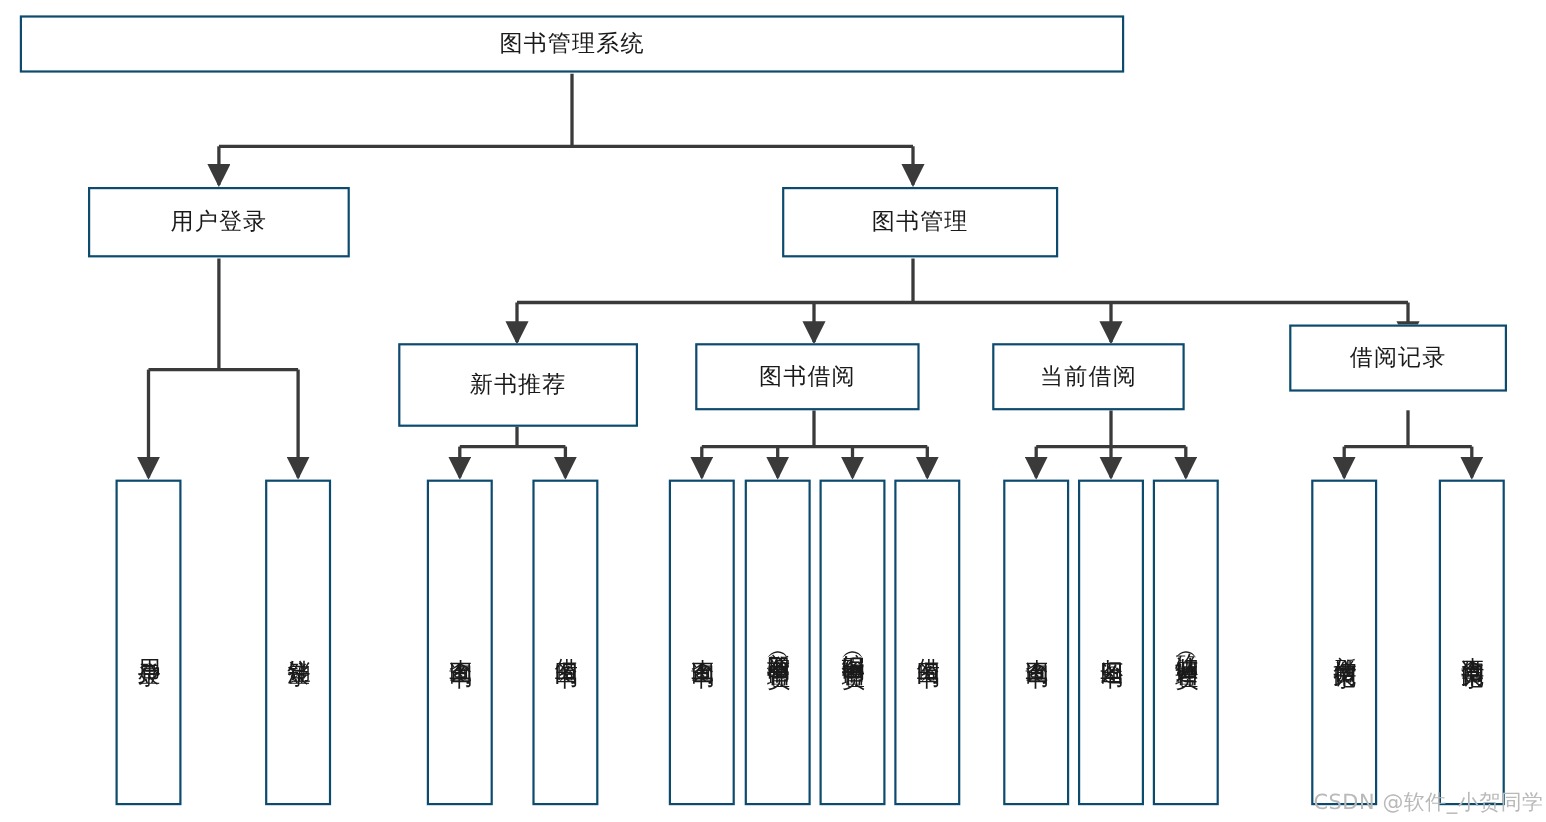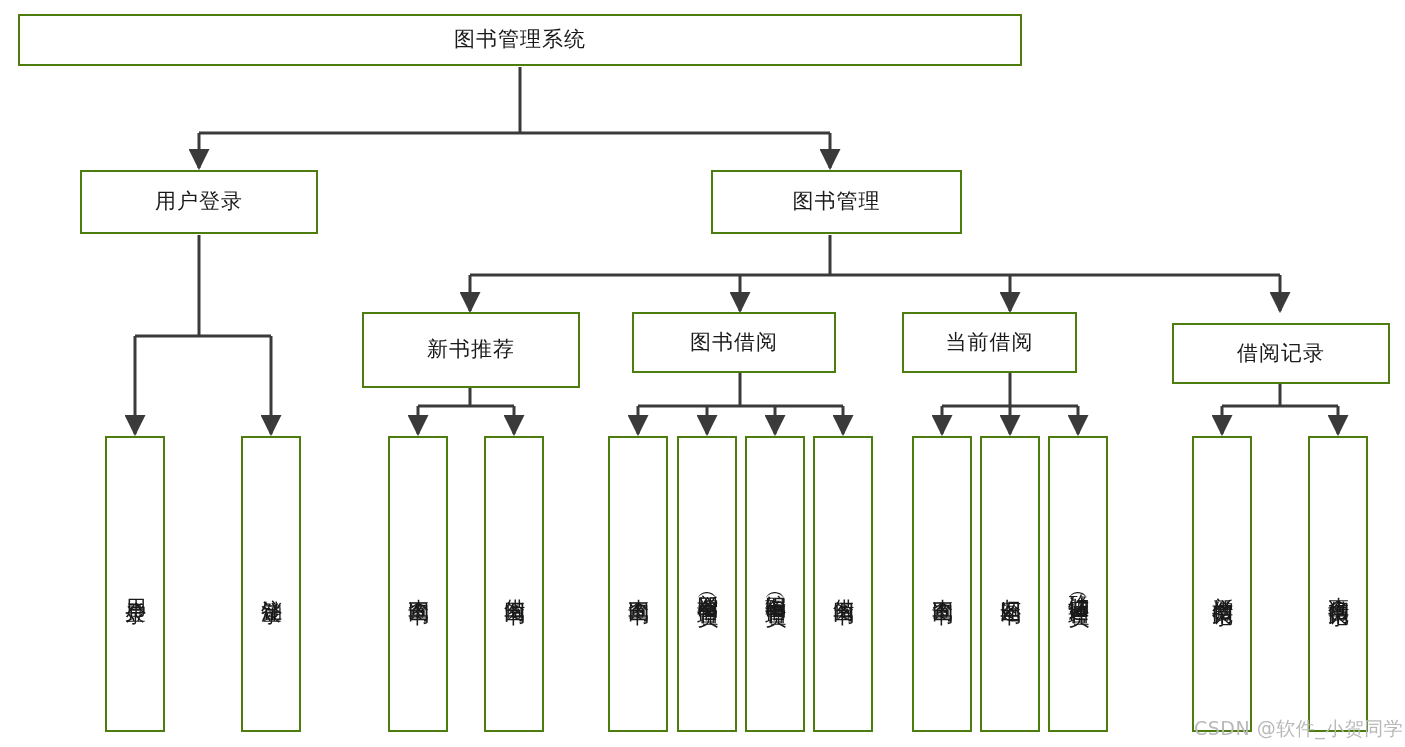--- a/index.html
+++ b/index.html
@@ -22,21 +22,21 @@
     position: absolute;
     left: 0;
     top: 0;
     width: 1405px;
     height: 747px;
     pointer-events: none;
   }
   .node {
     position: absolute;
     box-sizing: border-box;
-    border: 2px solid #4d7c0f;
+    border: 2px solid #0c4a6e;
     background: #ffffff;
     display: flex;
     align-items: center;
     justify-content: center;
     color: #1a1a1a;
   }
   .node.horiz {
     font-size: 21px;
     letter-spacing: 1px;
     line-height: 1.2;
@@ -139,21 +139,21 @@
 
   <div class="node horiz" style="left:362px; top:312px; width:218px; height:76px;">
     <span>新书推荐</span>
   </div>
   <div class="node horiz" style="left:632px; top:312px; width:204px; height:61px;">
     <span>图书借阅</span>
   </div>
   <div class="node horiz" style="left:902px; top:312px; width:175px; height:61px;">
     <span>当前借阅</span>
   </div>
-  <div class="node horiz" style="left:1172px; top:323px; width:218px; height:61px;">
+  <div class="node horiz" style="left:1172px; top:295px; width:198px; height:61px;">
     <span>借阅记录</span>
   </div>
 
   <div class="node vert" style="left:105px; top:436px; width:60px; height:296px;">
     <span class="vtext">用户登录</span>
   </div>
   <div class="node vert" style="left:241px; top:436px; width:60px; height:296px;">
     <span class="vtext">注销登录</span>
   </div>
 

